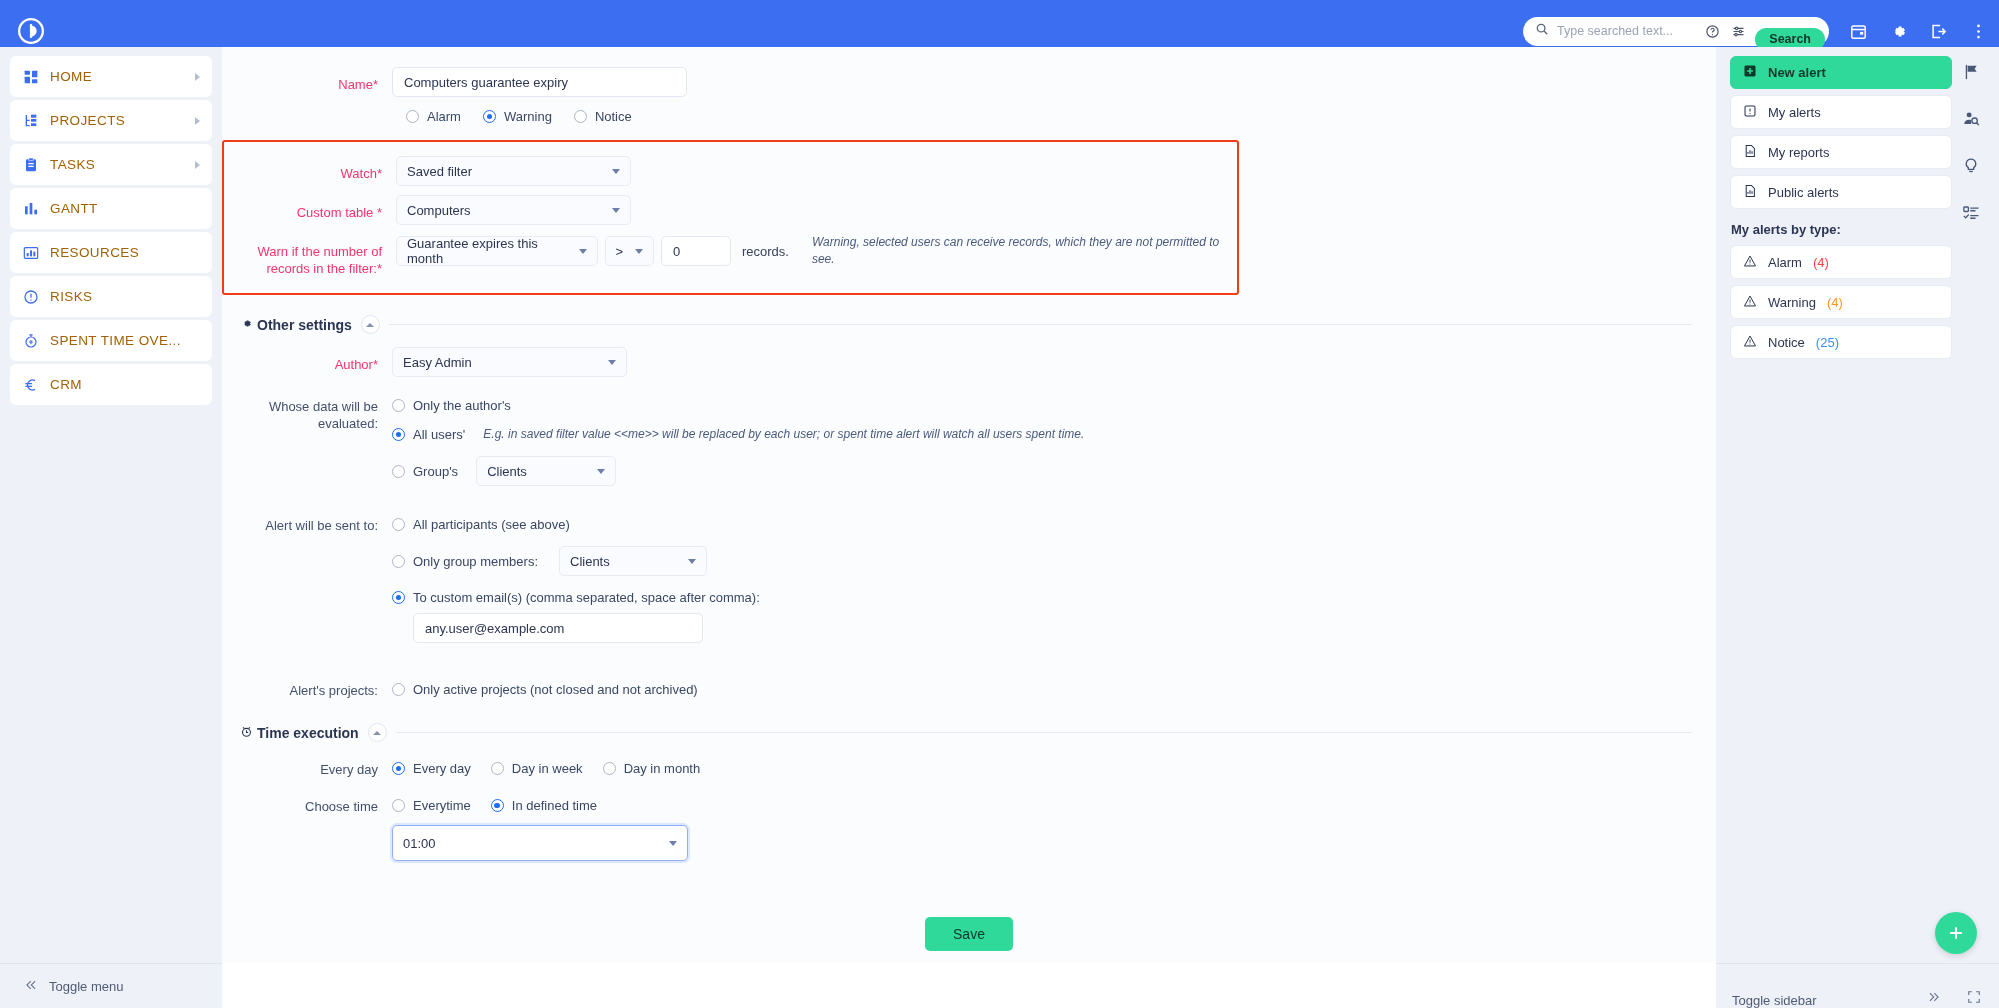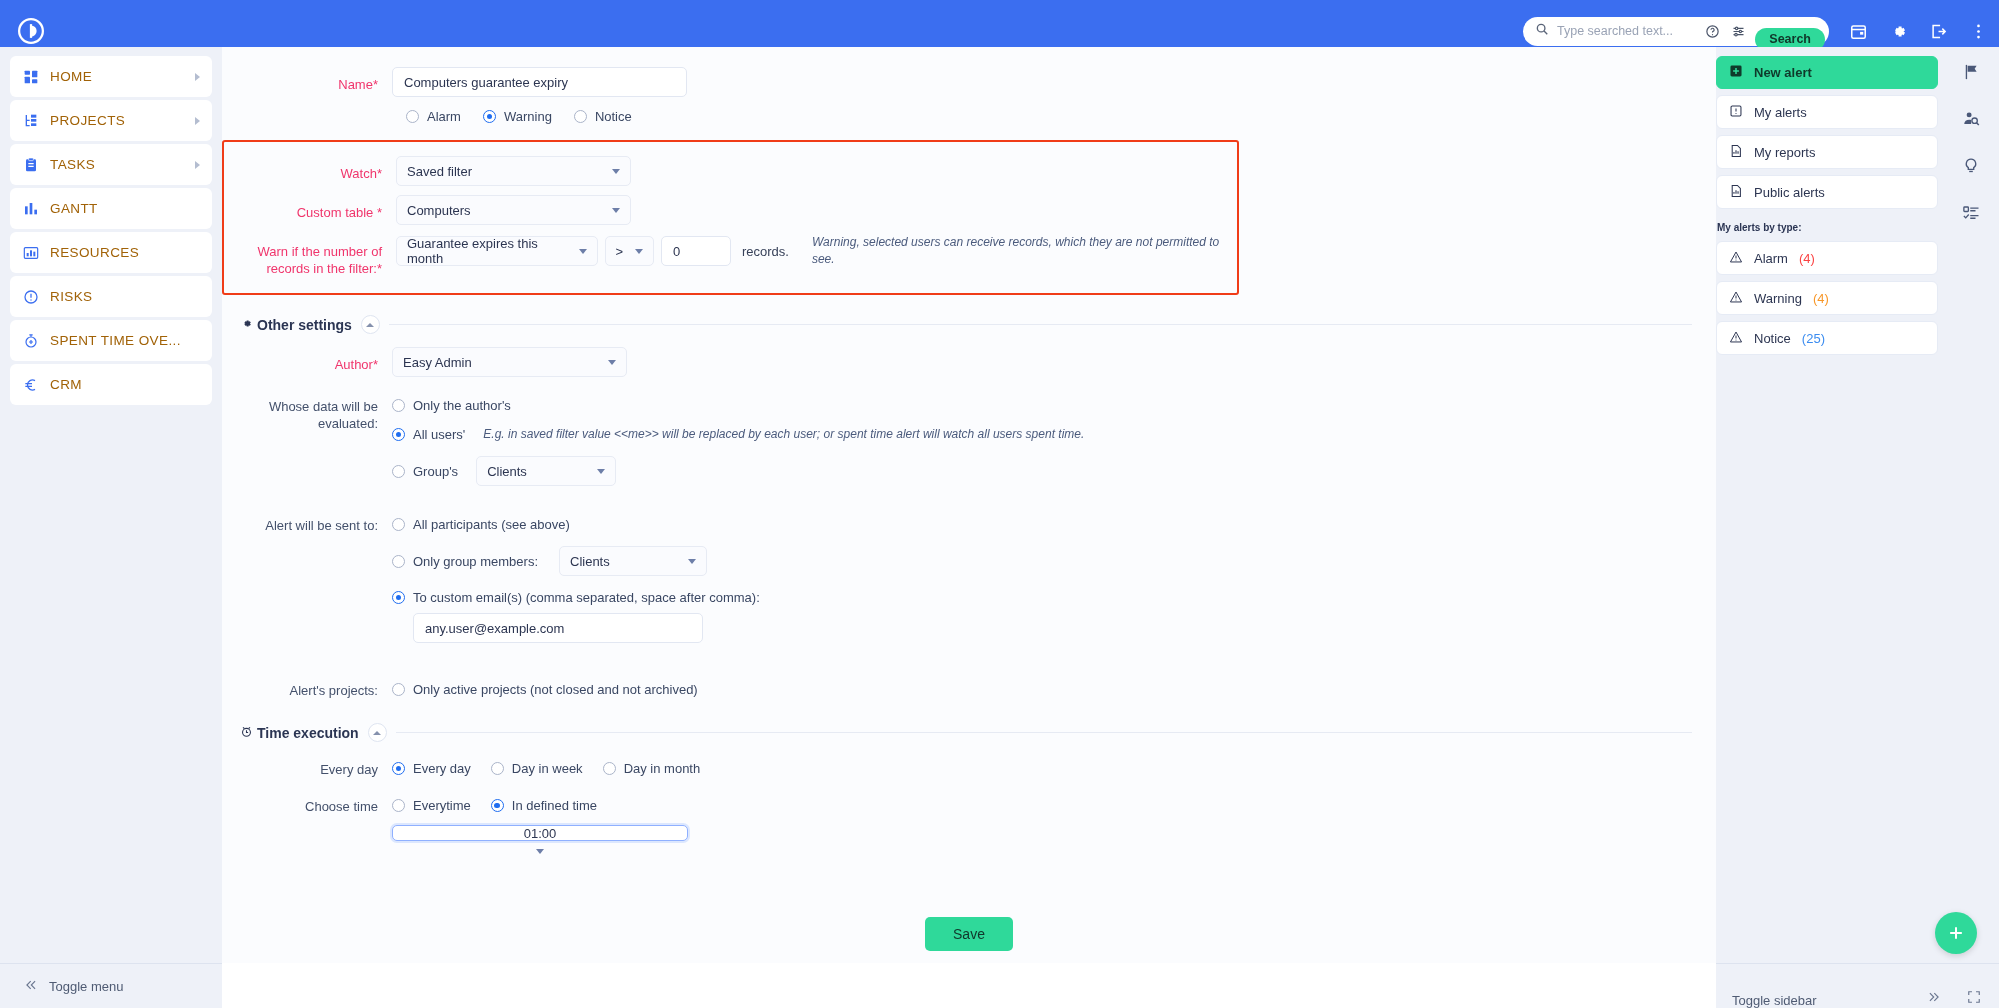--- a/index.html
+++ b/index.html
@@ -148,31 +148,31 @@
     background: #2fd99a; color: #11372b; border: none; border-radius: 5px;
     padding: 9px 28px; font-size: 14px; cursor: pointer;
     font-family: "Liberation Sans", sans-serif;
   }
 
   
   .rightbar {
     position: absolute; top: 47px; right: 0; width: 283px; bottom: 0;
     background: #eef1f8; padding-top: 9px;
   }
-  .rb-inner { width: 222px; }
+  .rb-inner { width: 222px; margin-left: 14px; }
   .rb-btn {
     display: flex; align-items: center; gap: 11px; height: 34px;
     background: #fff; border: 1px solid #e6ebf5; border-radius: 6px;
     margin-bottom: 6px; padding: 0 12px; cursor: pointer;
     font-size: 13px; color: #2c3551;
   }
   .rb-btn.primary {
     background: #2fd99a; border-color: #2fd99a; color: #0f3a2b; font-weight: 600; height: 33px;
   }
-  .rb-title { font-size: 10px; font-weight: bold; color: #2b3553; margin: 13px 0 8px 1px; }
+  .rb-title { font-size: 13px; font-weight: bold; color: #2b3553; margin: 13px 0 8px 1px; }
   .cnt-alarm { color: #fa4343; }
   .cnt-warning { color: #f89728; }
   .cnt-notice { color: #3b8cf0; }
   .rail {
     position: absolute; top: 6px; right: 0; width: 56px;
     display: flex; flex-direction: column; align-items: center; gap: 25px; padding-top: 8px;
   }
   .rail .ric { cursor: pointer; width: 22px; height: 22px; display:flex;align-items:center;justify-content:center;}
   .toggle-sidebar {
     position: absolute; bottom: 0; left: 0; width: 283px; height: 45px;
@@ -545,21 +545,21 @@
         </div>
         <div class="radio-wrap">
           <span class="radio on"></span>
           <span class="rlabel">In defined time</span>
         </div>
       </div>
     </div>
 
     <div class="row" style="margin-top:10px;">
       <div class="lbl"></div>
-      <div class="selectbox focused" style="width:296px;height:16px;flex-direction:column;">
+      <div class="selectbox focused" style="width:296px;height:36px;">
         <span>01:00</span>
         <span class="caret-d"></span>
       </div>
     </div>
 
   </div>
 </div>
 
 <div class="bottom-strip"></div>
 <div class="save-bar">

